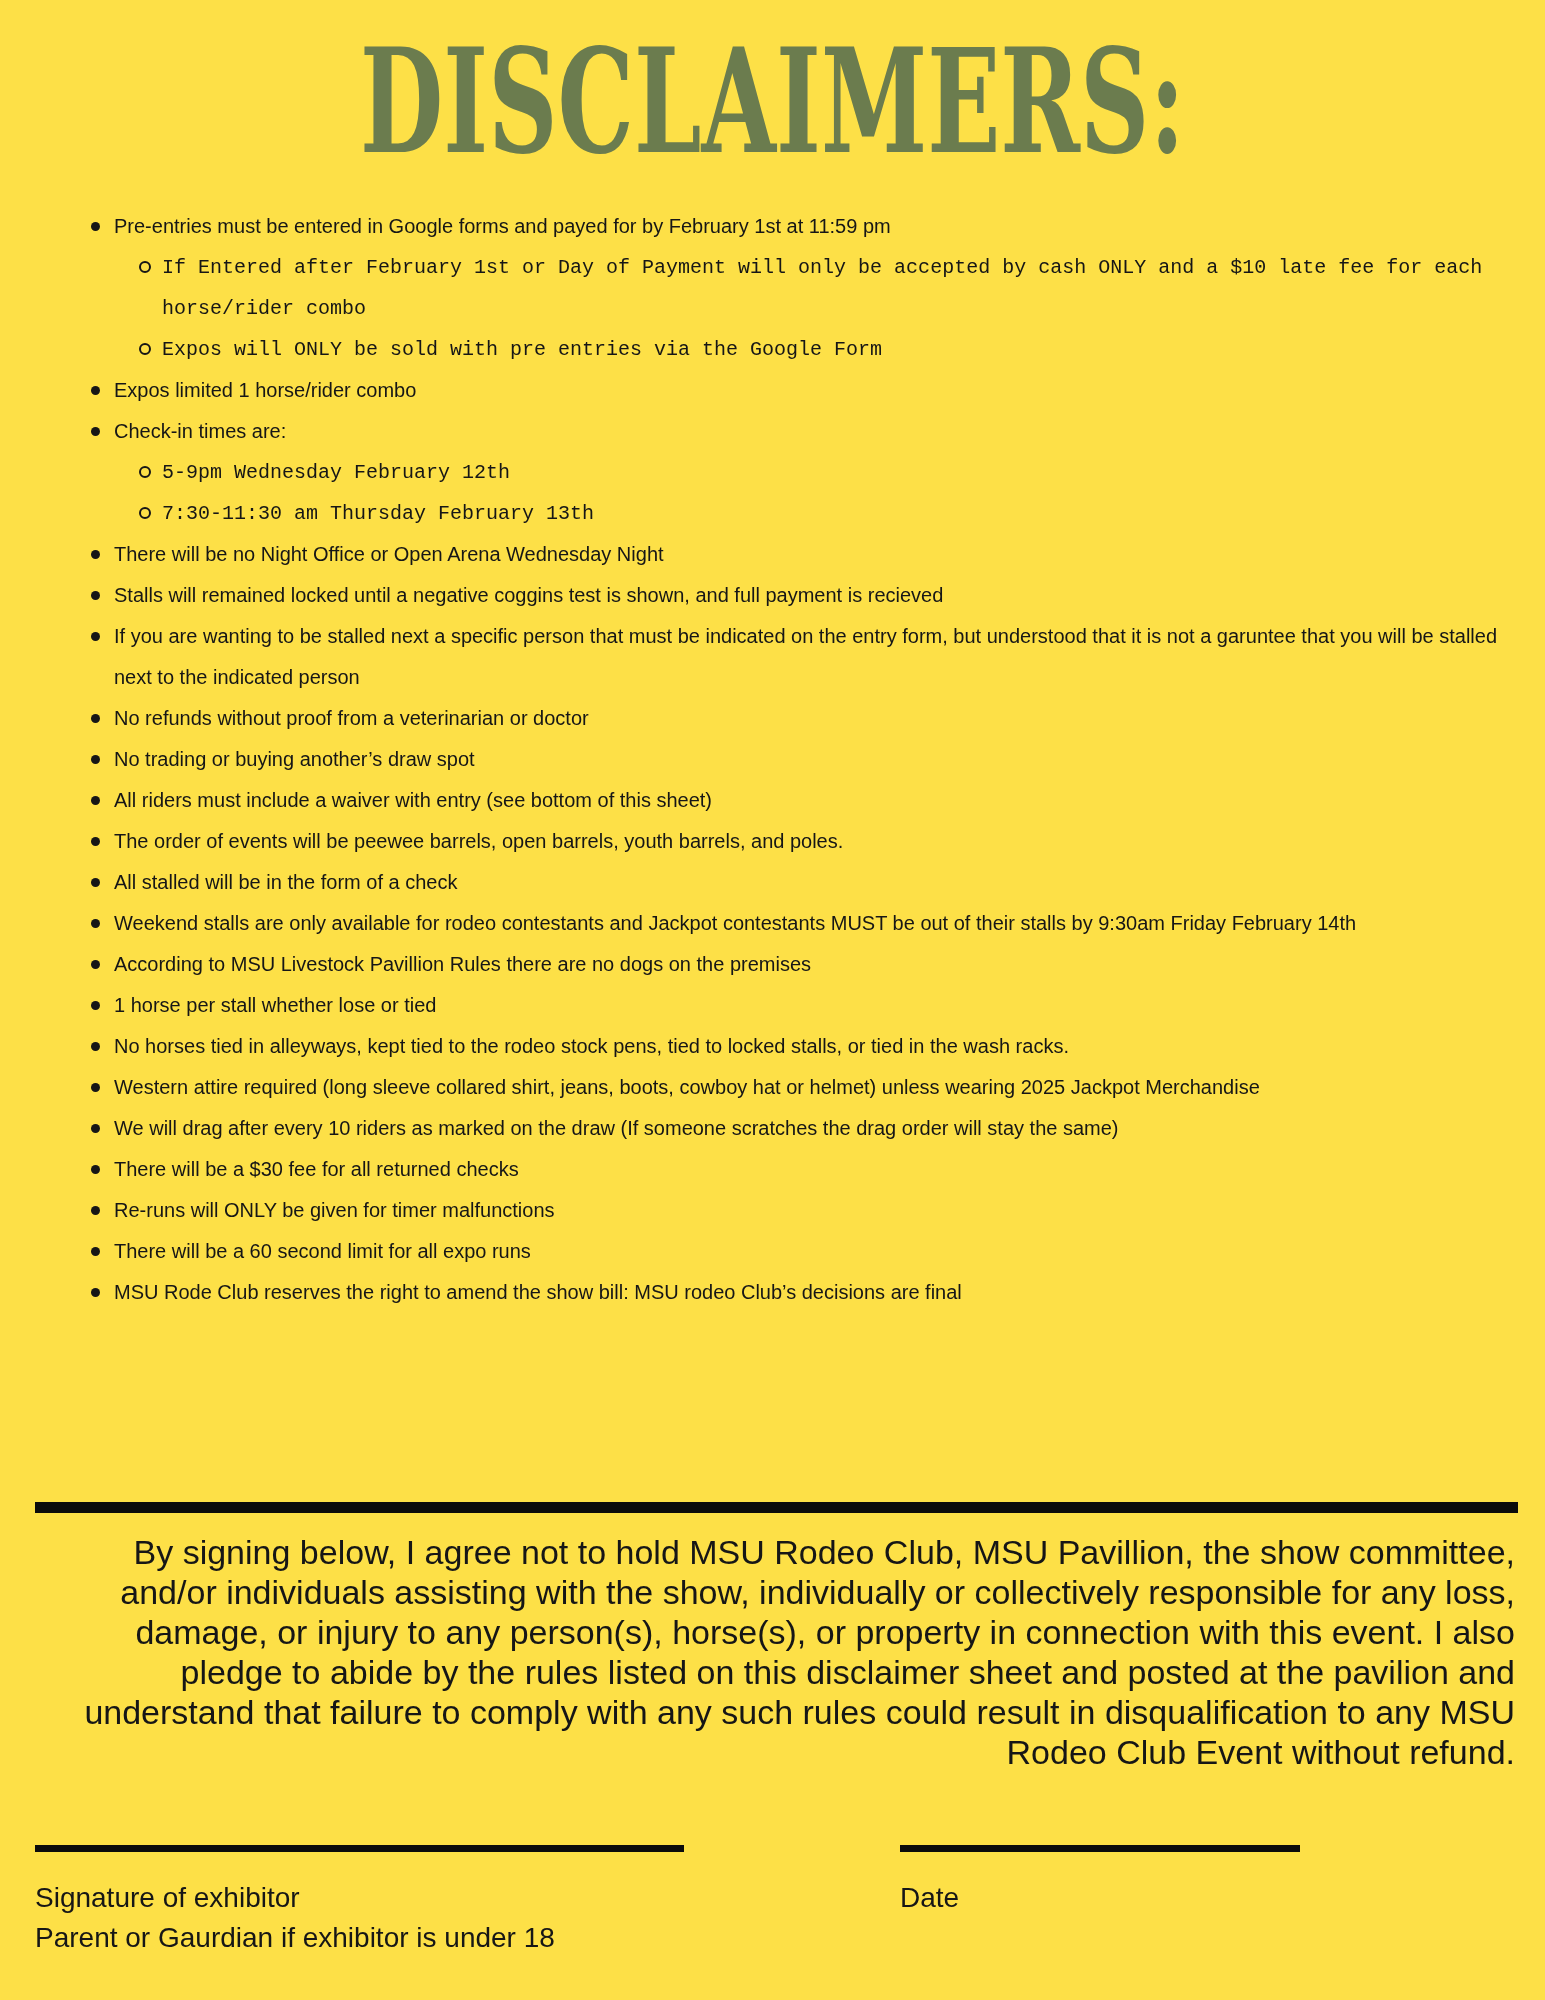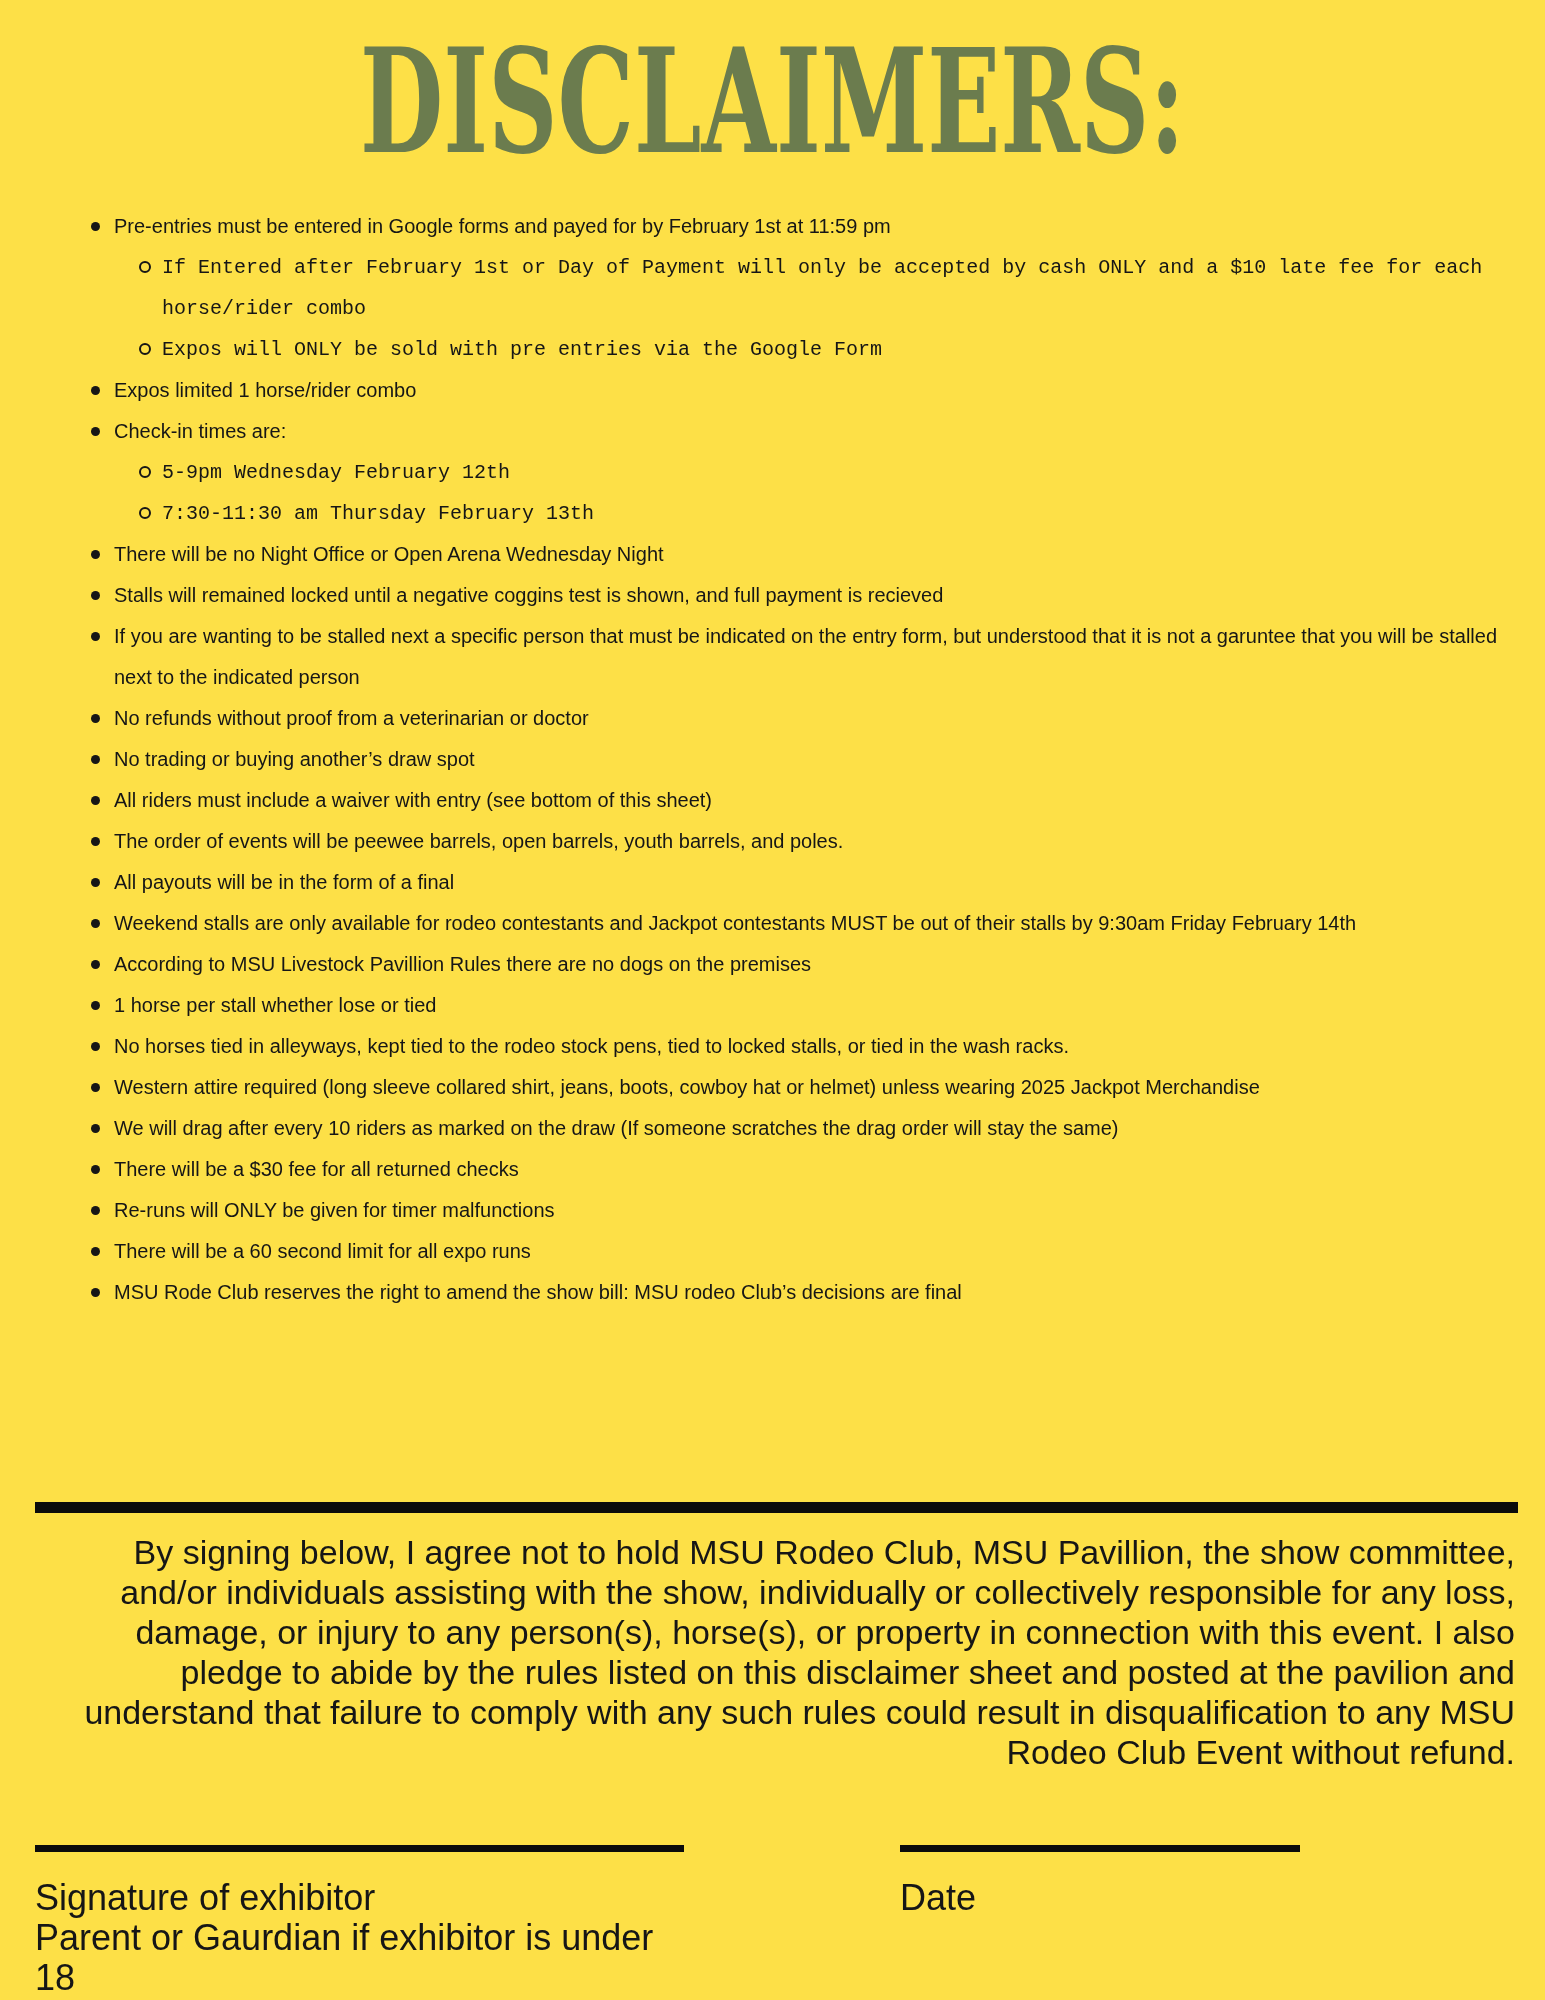--- a/index.html
+++ b/index.html
@@ -49,21 +49,21 @@
   }
   .agreement{
     position:absolute;top:1532px;left:35px;width:1480px;
     margin:0;font-size:34px;line-height:40px;text-align:right;
   }
   .sig-left{position:absolute;top:1845px;left:35px;width:650px;}
   .sig-right{position:absolute;top:1845px;left:900px;width:440px;}
   .sig-line{height:7px;background:#0b0b0b;}
   .sig-left .sig-line{width:649px;}
   .sig-right .sig-line{width:400px;}
-  .sig-label{font-size:36px;line-height:40px;}
+  .sig-label{font-size:28px;line-height:40px;}
   .sig-label.first{margin-top:26px;}
 </style>
 </head>
 <body>
 
 <div class="page">
 
   <div class="title-wrap">
     <h1 class="title">DISCLAIMERS:</h1>
   </div>
@@ -124,21 +124,21 @@
     <li class="item">
       <span class="marker-dot"></span>
       <span>All riders must include a waiver with entry (see bottom of this sheet)</span>
     </li>
     <li class="item">
       <span class="marker-dot"></span>
       <span>The order of events will be peewee barrels, open barrels, youth barrels, and poles.</span>
     </li>
     <li class="item">
       <span class="marker-dot"></span>
-      <span>All payouts will be in the form of a final</span>
+      <span>All stalled will be in the form of a check</span>
     </li>
     <li class="item">
       <span class="marker-dot"></span>
       <span>Weekend stalls are only available for rodeo contestants and Jackpot contestants MUST be out of their stalls by 9:30am Friday February 14th</span>
     </li>
     <li class="item">
       <span class="marker-dot"></span>
       <span>According to MSU Livestock Pavillion Rules there are no dogs on the premises</span>
     </li>
     <li class="item">

